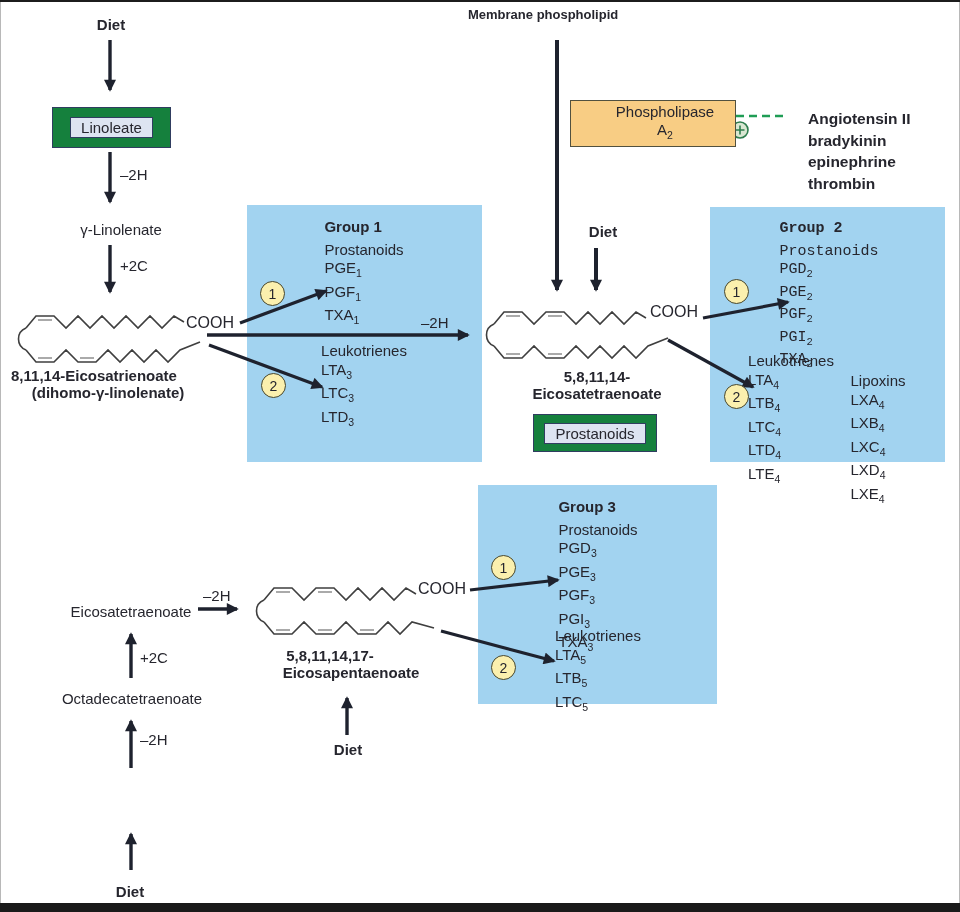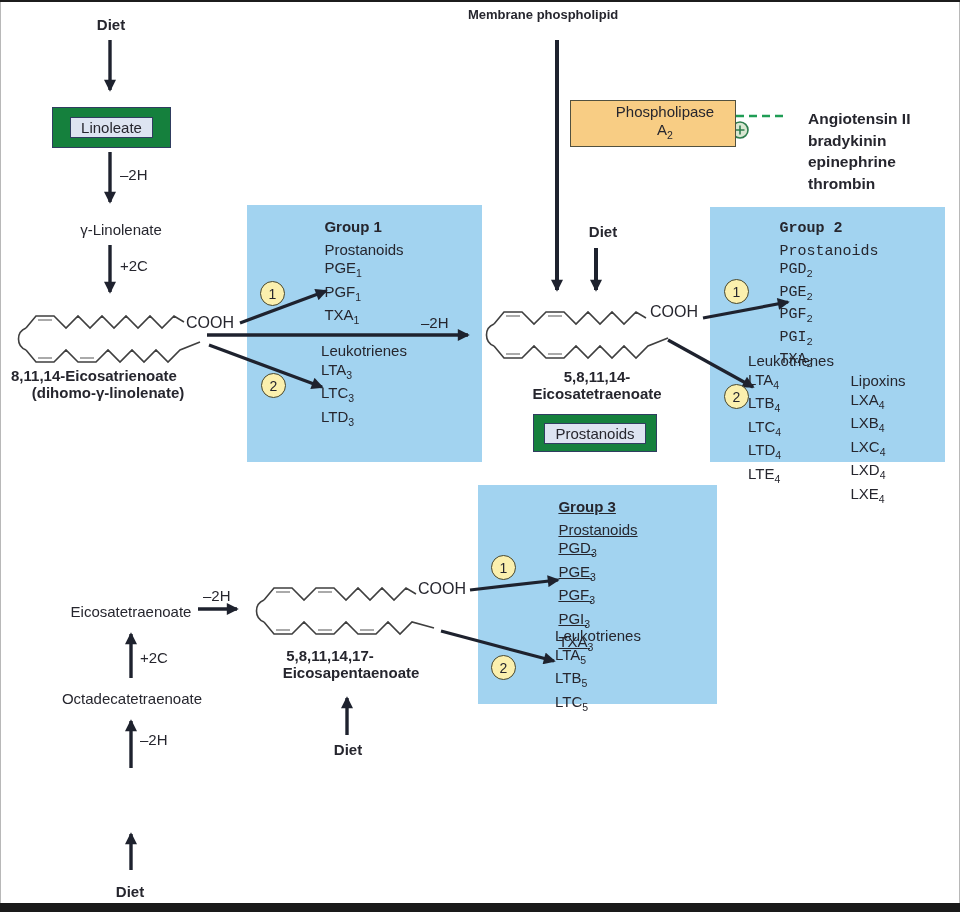--- a/index.html
+++ b/index.html
@@ -166,21 +166,21 @@
     <div>Lipoxins</div>
     <div>LXA<sub>4</sub></div>
     <div>LXB<sub>4</sub></div>
     <div>LXC<sub>4</sub></div>
     <div>LXD<sub>4</sub></div>
     <div>LXE<sub>4</sub></div>
   </div>
   <div class="circlenum" style="left:724px;top:277px;">1</div>
   <div class="circlenum" style="left:724px;top:382px;">2</div>
 
-  <div class="gcol" style="left:598px;top:496px;text-decoration:underline;">
+  <div class="gcol" style="left:598px;top:496px;">
     <div class="gtitle">Group 3</div>
     <div>Prostanoids</div>
     <div>PGD<sub>3</sub></div>
     <div>PGE<sub>3</sub></div>
     <div>PGF<sub>3</sub></div>
     <div>PGI<sub>3</sub></div>
     <div>TXA<sub>3</sub></div>
   </div>
   <div class="gcol" style="left:598px;top:625px;">
     <div>Leukotrienes</div>

